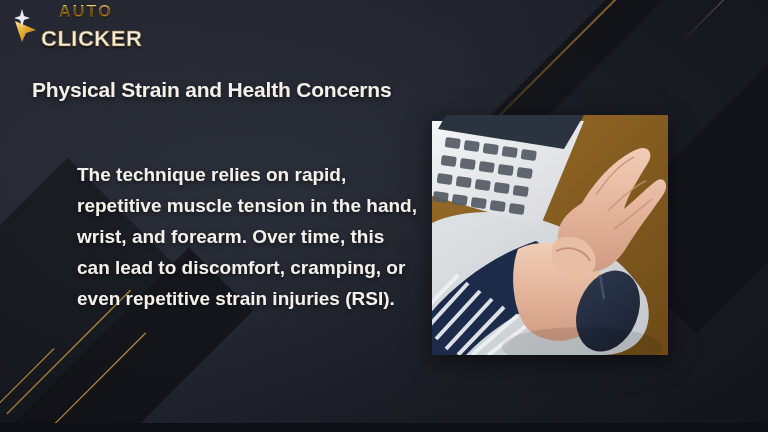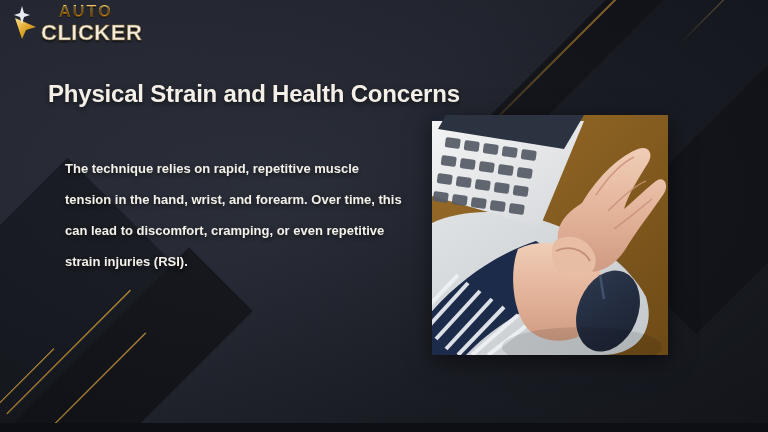--- a/index.html
+++ b/index.html
@@ -145,42 +145,42 @@
     text-shadow: 0 1px 0 rgba(0,0,0,0.5);
     margin-left: 18px;
   }
   .logo-clicker {
     font-size: 22px;
     font-weight: 700;
     letter-spacing: 0.5px;
     color: #f3ece0;
     -webkit-text-stroke: 0.6px #8a6a31;
     text-shadow: 0 2px 2px rgba(0,0,0,0.6);
-    margin-top: 2px;
+    margin-top: 8px;
   }
 
   
   .headline {
     position: absolute;
-    left: 48px;
+    left: 32px;
     top: 64px;
     width: 470px;
-    font-size: 24px;
+    font-size: 21px;
     font-weight: 700;
     color: #f4f0e8;
     letter-spacing: -0.2px;
     text-shadow: 0 2px 5px rgba(0,0,0,0.55);
     z-index: 5;
   }
   .body-copy {
     position: absolute;
-    left: 65px;
+    left: 77px;
     top: 140px;
     width: 340px;
-    font-size: 13px;
+    font-size: 19px;
     font-weight: 700;
     line-height: 31px;
     color: #f4f1ea;
     text-shadow: 0 2px 4px rgba(0,0,0,0.5);
     z-index: 5;
   }
 
   
   .photo {
     position: absolute;

